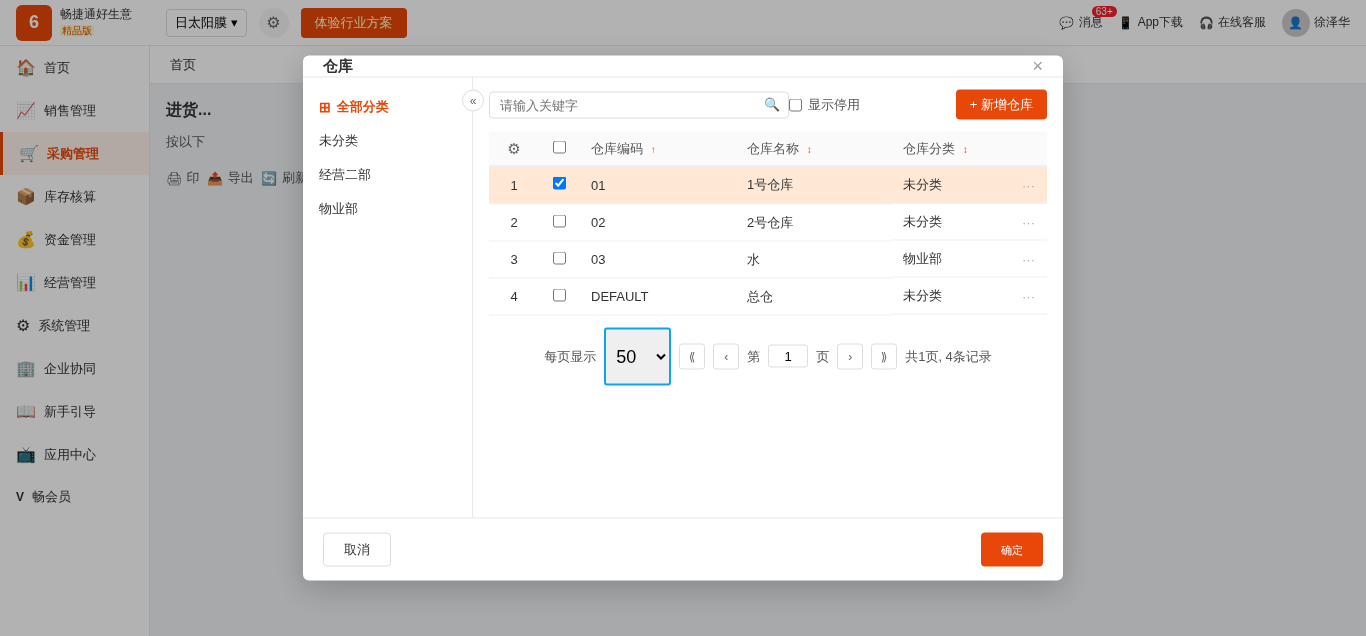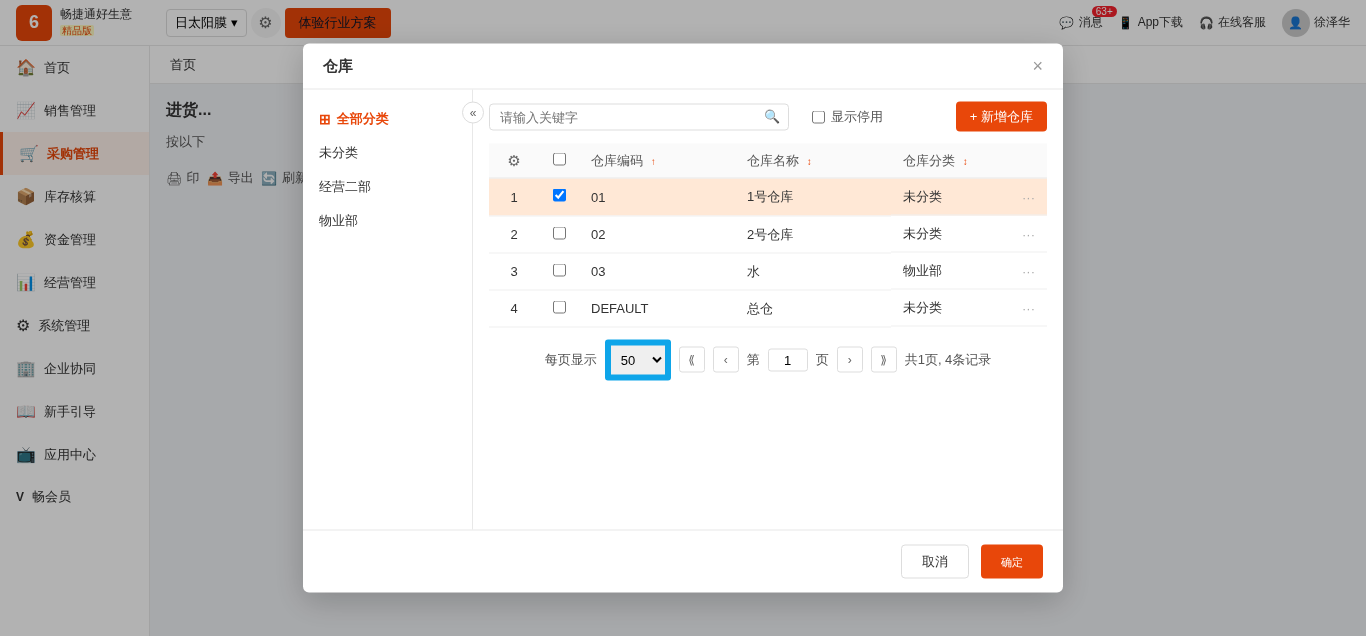--- a/index.html
+++ b/index.html
@@ -24,35 +24,35 @@
     .logo-icon {
       width: 36px; height: 36px;
       background: #e8470a;
       border-radius: 6px;
       display: flex; align-items: center; justify-content: center;
       color: white; font-size: 18px; font-weight: bold;
       margin-right: 8px;
     }
     .logo-text { font-size: 12px; color: #333; line-height: 1.3; }
     .logo-badge { font-size: 10px; color: #e8470a; background: #fef9c3; border-radius: 2px; padding: 0 2px; }
-    .header-center { flex: 1; display: flex; align-items: center; gap: 4px; }
+    .header-center { flex: 1; display: flex; align-items: center; gap: 12px; }
     .company-selector {
       display: flex; align-items: center;
       background: #fff; border: 1px solid #ddd; border-radius: 4px;
       padding: 4px 8px; cursor: pointer; gap: 4px; font-size: 13px;
     }
     .gear-btn {
       width: 30px; height: 30px;
       border-radius: 50%;
       background: #f5f5f5;
       display: flex; align-items: center; justify-content: center;
       cursor: pointer; font-size: 16px; color: #666;
     }
     .trial-btn {
-      background: #e8470a; color: #0f172a;
+      background: #e8470a; color: #fef9c3;
       border: none; border-radius: 4px;
       padding: 6px 14px; cursor: pointer; font-size: 13px;
     }
     .header-right { display: flex; align-items: center; gap: 16px; }
     .header-icon-item { display: flex; align-items: center; gap: 4px; font-size: 12px; color: #333; cursor: pointer; position: relative; }
     .badge-red {
       position: absolute; top: -8px; right: -14px;
       background: #f5222d; color: white;
       border-radius: 8px; font-size: 10px; padding: 0 4px; min-width: 18px; text-align: center;
     }
@@ -112,21 +112,21 @@
       top: 50%; left: 50%;
       transform: translate(-50%, -50%);
       background: white;
       border-radius: 6px;
       width: 760px;
       z-index: 200;
       box-shadow: 0 8px 32px rgba(0,0,0,0.2);
     }
     .modal-header {
       display: flex; align-items: center; justify-content: space-between;
-      padding: 12px 20px;
+      padding: 0 20px;
       border-bottom: 1px solid #e8e8e8;
     }
     .modal-title { font-size: 15px; font-weight: bold; color: #333; }
     .modal-close { cursor: pointer; font-size: 18px; color: #999; }
     .modal-body { display: flex; min-height: 440px; }
 
     
     .category-panel {
       width: 170px;
       border-right: 1px solid #e8e8e8;
@@ -145,21 +145,21 @@
       width: 22px; height: 22px; background: #fff; border: 1px solid #ddd;
       border-radius: 50%; display: flex; align-items: center; justify-content: center;
       cursor: pointer; z-index: 10; font-size: 12px; color: #666;
     }
     .category-item {
       padding: 8px 16px; font-size: 13px; color: #333; cursor: pointer;
     }
 
     
     .table-panel { flex: 1; padding: 12px 16px; }
-    .table-toolbar { display: flex; align-items: center; gap: 23px; margin-bottom: 12px; }
+    .table-toolbar { display: flex; align-items: center; gap: 0; margin-bottom: 12px; }
     .search-input-wrap { position: relative; flex: 1; max-width: 300px; }
     .search-input {
       width: 100%; border: 1px solid #ddd; border-radius: 4px;
       padding: 5px 30px 5px 10px; font-size: 13px; outline: none;
     }
     .search-icon { position: absolute; right: 8px; top: 50%; transform: translateY(-50%); color: #999; cursor: pointer; }
     .show-disabled-wrap { display: flex; align-items: center; gap: 6px; font-size: 13px; color: #555; }
     .checkbox-input { cursor: pointer; }
     .add-warehouse-btn {
       background: #e8470a; color: white; border: none;
@@ -189,25 +189,25 @@
       display: flex; align-items: center; justify-content: center;
       gap: 8px; padding: 12px 0;
       font-size: 13px; color: #555;
     }
     .page-btn {
       width: 26px; height: 26px; border: 1px solid #ddd; background: #fff;
       border-radius: 3px; cursor: pointer; display: flex; align-items: center; justify-content: center;
       font-size: 12px; color: #666;
     }
     .page-input { width: 40px; border: 1px solid #ddd; border-radius: 3px; padding: 3px 6px; text-align: center; font-size: 13px; }
-    .page-size-select { border: 6px solid #0ea5e9; border-radius: 3px; padding: 6px 6px; font-size: 13px; }
+    .page-size-select { border: 2px solid #0ea5e9; border-radius: 3px; padding: 16px 6px; font-size: 18px; }
 
     
     .modal-footer {
-      display: flex; justify-content: flex-end; gap: 12px;
+      display: flex; justify-content: space-between; gap: 12px;
       padding: 14px 20px; border-top: 1px solid #e8e8e8;
     }
     .cancel-btn { background: #fff; color: #333; border: 1px solid #ddd; border-radius: 4px; padding: 7px 20px; cursor: pointer; font-size: 13px; }
     .confirm-btn { background: #e8470a; color: white; border: none; border-radius: 4px; padding: 7px 20px; cursor: pointer; font-size: 11px; }
   </style>
 </head>
 <body>
 
 <div class="overlay"></div>
 

